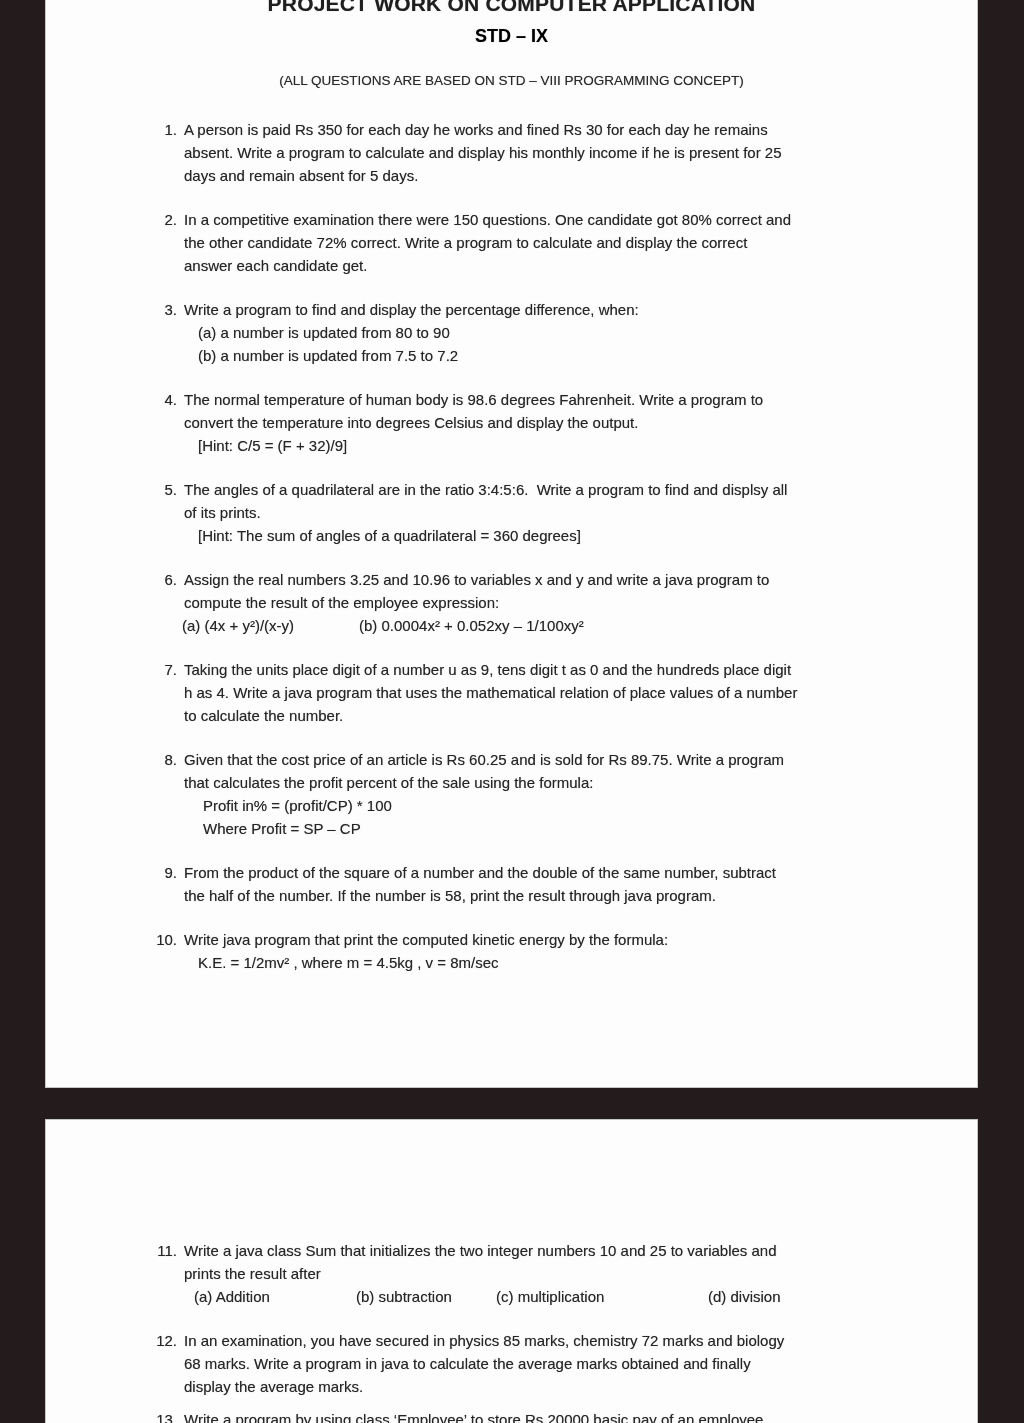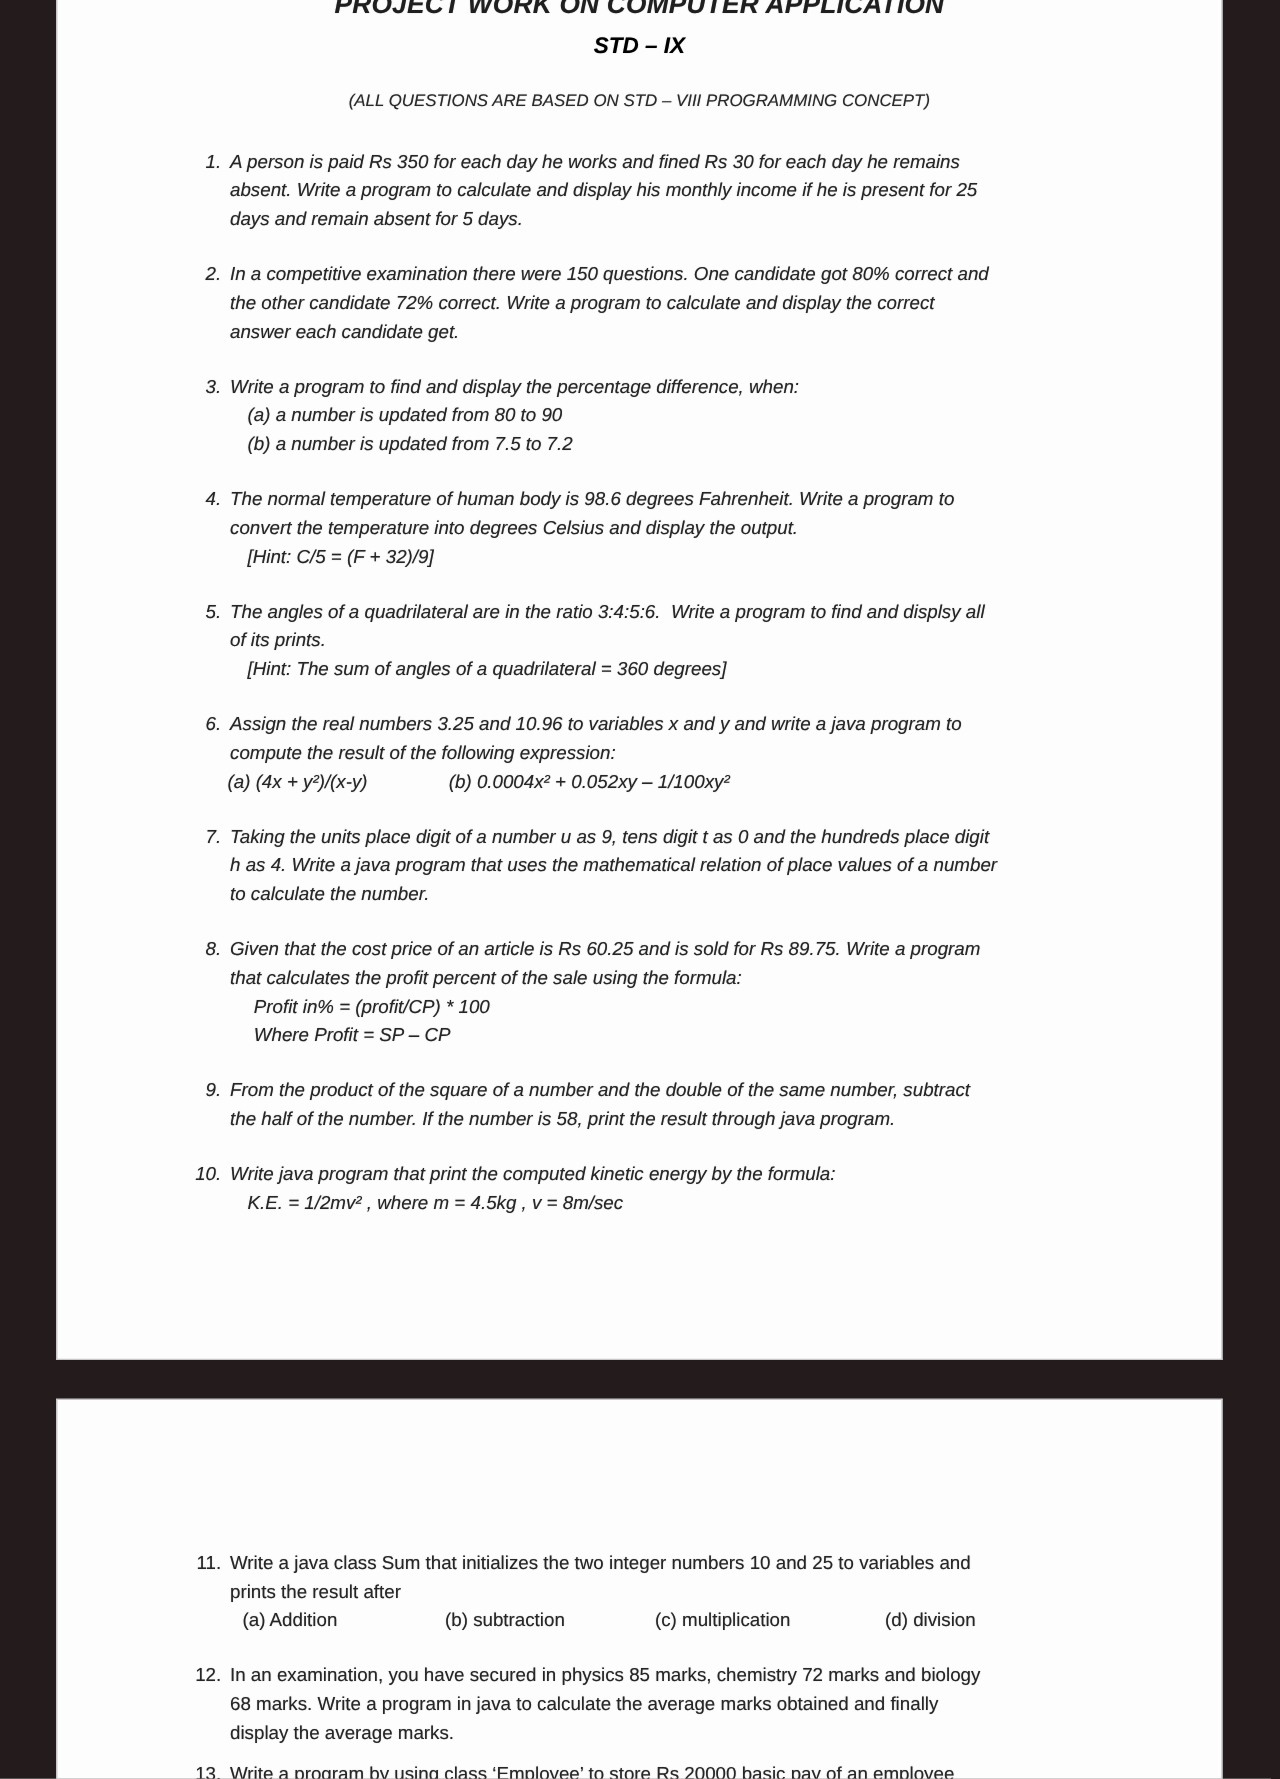--- a/index.html
+++ b/index.html
@@ -9,21 +9,21 @@
     background: var(--backdrop, #241c1c);
     font-family: "Liberation Sans", sans-serif;
   }
   .page {
     position:absolute; left:45px; width:933px;
     background: var(--page, #fdfdfd);
     border:1px solid #c6c6c6;
     color: var(--text, #262626);
     text-shadow: 0 0 0.8px rgba(60,60,60,0.55);
   }
-  #page1 { top:0; height:1088px; overflow:hidden; border-top:none;font-style:italic; }
+  #page1 { top:0; height:1088px; overflow:hidden; border-top:none; }
   #page2 { top:1119px; height:310px; overflow:hidden; border-bottom:none; }
 
   .doc-title {
     position:absolute; top:-8px; left:0; right:0; text-align:center;
     font-size:21px; font-weight:700; letter-spacing:0.2px; color:#1f1f1f;
     white-space:pre;
   }
   .doc-std {
     position:absolute; top:26px; left:0; right:0; text-align:center;
     font-size:18px; font-weight:700; color:#000000; white-space:pre;
@@ -42,21 +42,21 @@
   .qline { white-space:pre; }
   .ind1 { margin-left:14px; }
   .ind2 { margin-left:19px; }
 
   .qrow { position:relative; height:23px; }
   .qrow span { position:absolute; top:0; white-space:pre; }
   .row-expr span:nth-child(1){ left:-2px; }
   .row-expr span:nth-child(2){ left:175px; }
   .row-opts span:nth-child(1){ left:10px; }
   .row-opts span:nth-child(2){ left:172px; }
-  .row-opts span:nth-child(3){ left:312px;margin-left:28px; }
+  .row-opts span:nth-child(3){ left:312px; }
   .row-opts span:nth-child(4){ left:524px; }
 
   #page2 .q:last-child { margin-top:-11px; margin-bottom:0; }
 </style>
 </head>
 <body>
 
 <div class="page" id="page1">
   <div class="doc-title">PROJECT WORK ON COMPUTER APPLICATION</div>
   <div class="doc-std">STD – IX</div>
@@ -88,21 +88,21 @@
       </div>
       <div class="q">
         <span class="qnum">5.</span>
         <div class="qline">The angles of a quadrilateral are in the ratio 3:4:5:6.  Write a program to find and displsy all</div>
         <div class="qline">of its prints.</div>
         <div class="qline ind1">[Hint: The sum of angles of a quadrilateral = 360 degrees]</div>
       </div>
       <div class="q">
         <span class="qnum">6.</span>
         <div class="qline">Assign the real numbers 3.25 and 10.96 to variables x and y and write a java program to</div>
-        <div class="qline">compute the result of the following expression:</div>
+        <div class="qline">compute the result of the employee expression:</div>
         <div class="qrow row-expr">
           <span>(a) (4x + y²)/(x-y)</span>
           <span>(b) 0.0004x² + 0.052xy – 1/100xy²</span>
         </div>
       </div>
       <div class="q">
         <span class="qnum">7.</span>
         <div class="qline">Taking the units place digit of a number u as 9, tens digit t as 0 and the hundreds place digit</div>
         <div class="qline">h as 4. Write a java program that uses the mathematical relation of place values of a number</div>
         <div class="qline">to calculate the number.</div>

